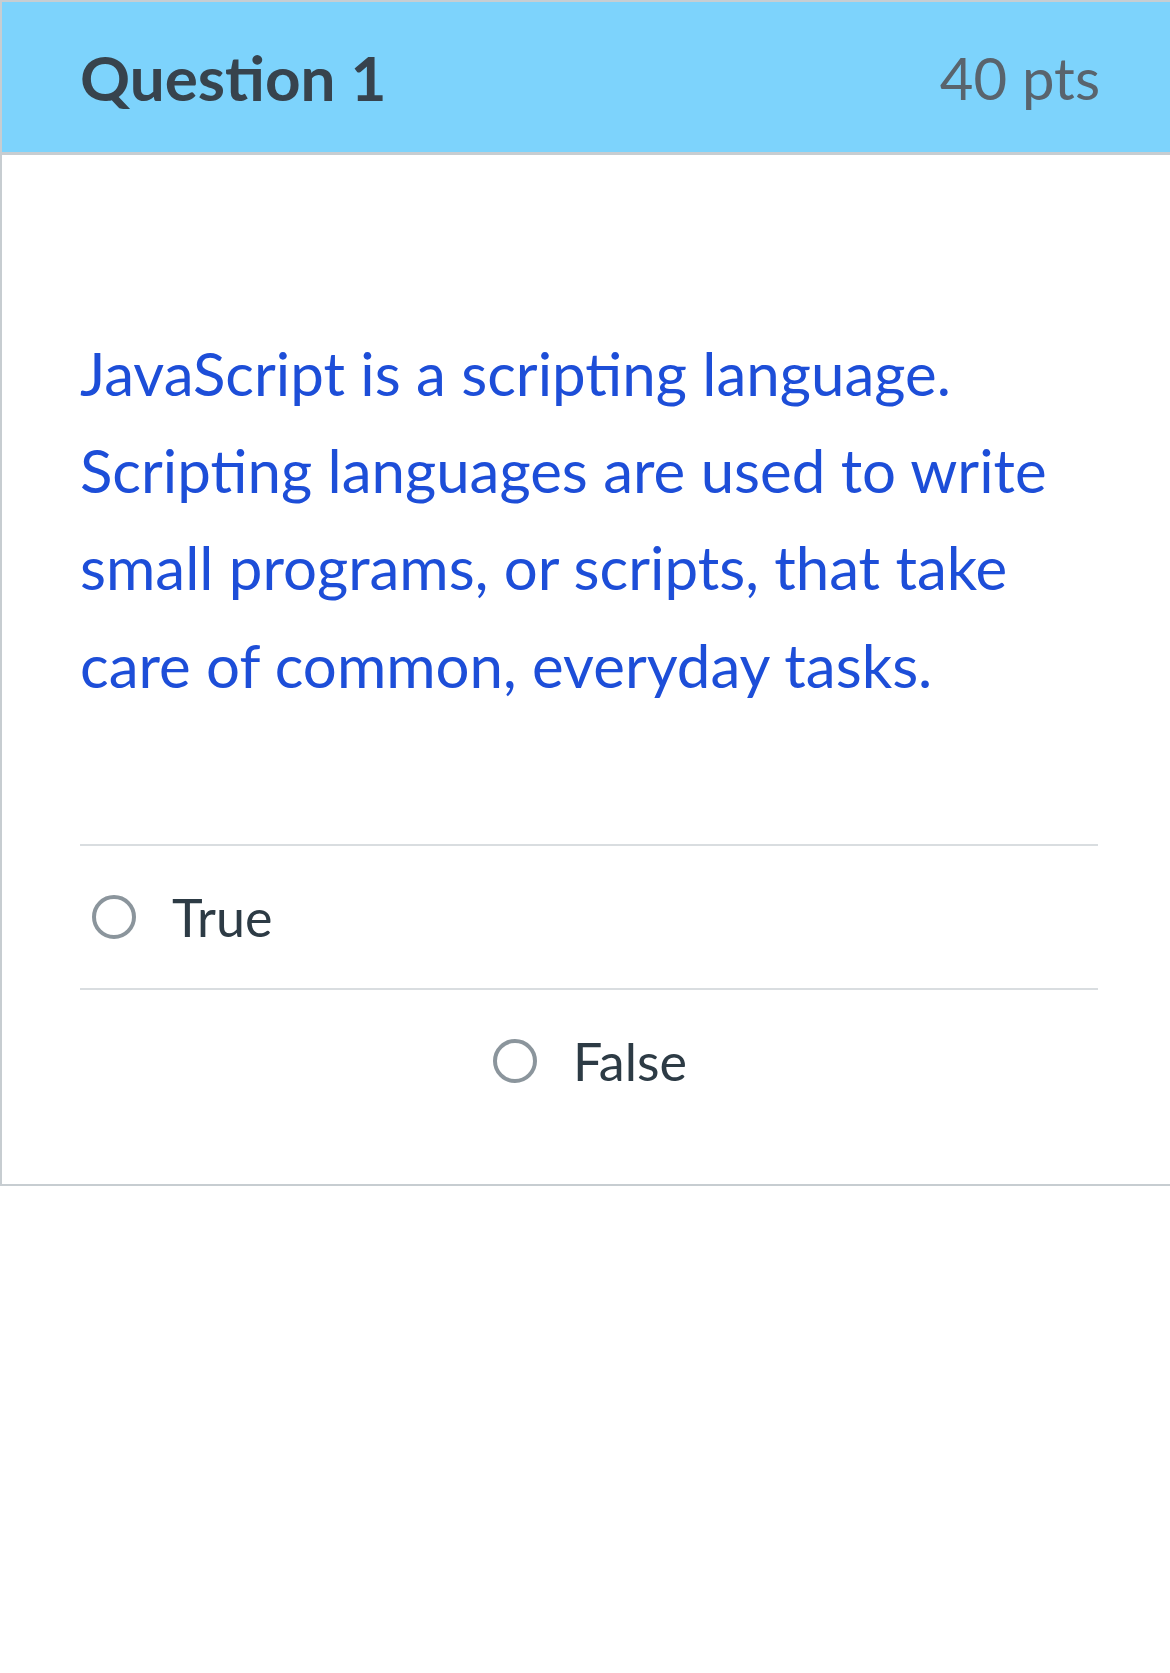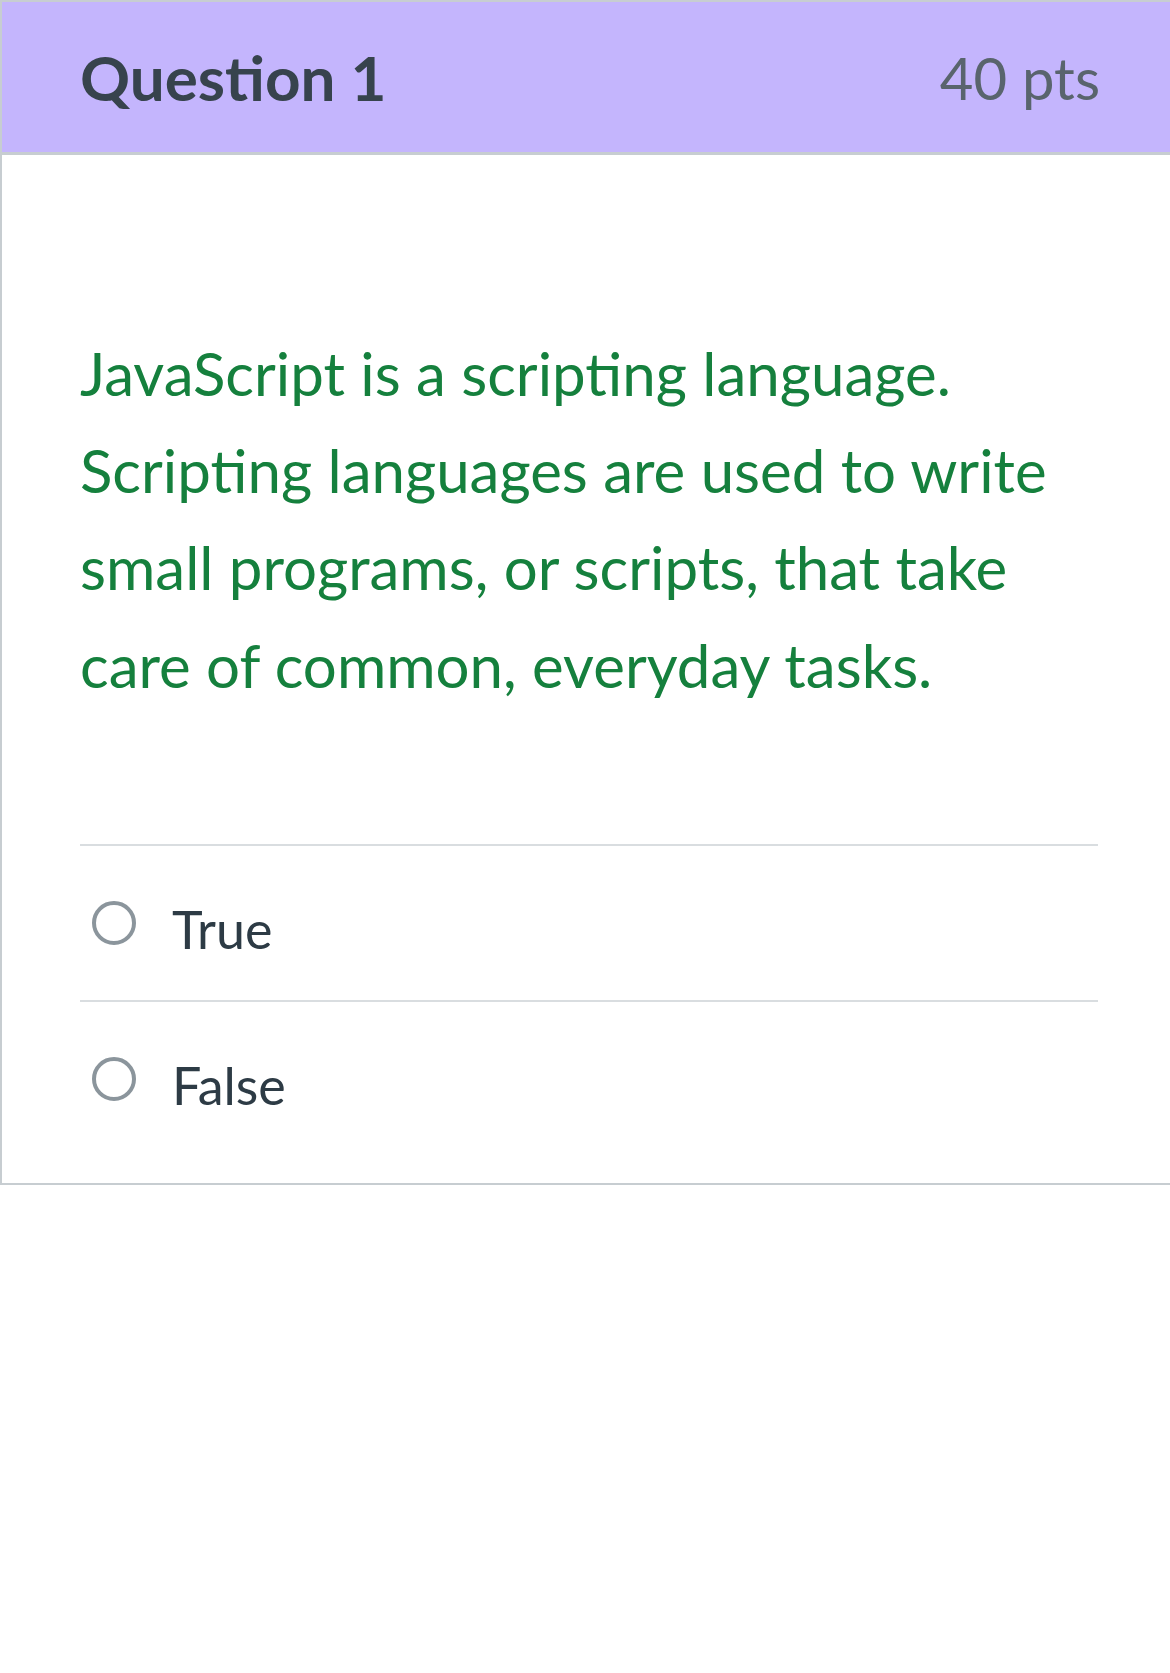--- a/index.html
+++ b/index.html
@@ -16,73 +16,73 @@
     }
     .question-card {
       border: 2px solid #c7cdd1;
       border-right: none;
       width: 100%;
     }
     .question-header {
       display: flex;
       justify-content: space-between;
       align-items: center;
-      background: #c4b5fd;
+      background: #7dd3fc;
       padding: 38px 70px 38px 78px;
       border-bottom: 3px solid #c7cdd1;
     }
     .question-title {
       font-size: 62px;
       font-weight: 700;
       color: #37434d;
     }
     .question-points {
       font-size: 58px;
       font-weight: 400;
       color: #59646d;
     }
     .question-body {
       padding: 170px 72px 0px 78px;
       background: #ffffff;
     }
     .question-text {
       font-size: 60px;
       line-height: 1.62;
-      color: #15803d;
+      color: #1d4ed8;
       font-weight: 400;
       margin-bottom: 130px;
     }
     .options {
       border-top: 2px solid #d9dde0;
     }
     .option-row {
       display: flex;
       align-items: center;
       padding: 40px 10px 40px 12px;
       border-bottom: 2px solid #d9dde0;
       cursor: pointer;
     }
     .option-row:last-child {
       border-bottom: none;
-      padding-bottom: 67px;
+      padding-bottom: 92px;
+      justify-content: center;
     }
     .radio {
       width: 44px;
       height: 44px;
       border: 4px solid #8b959c;
       border-radius: 50%;
       background: #ffffff;
       margin-right: 36px;
       flex-shrink: 0;
     }
     .option-label {
       font-size: 52px;
       color: #2d3b45;
       font-weight: 400;
-      margin-top: 12px;
     }
   </style>
 </head>
 <body>
 
 <div class="question-card">
   <div class="question-header">
     <div class="question-title">Question 1</div>
     <div class="question-points">40 pts</div>
   </div>

